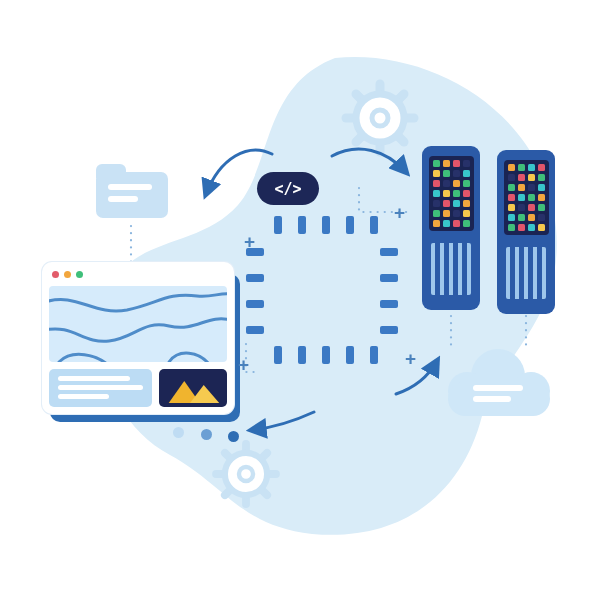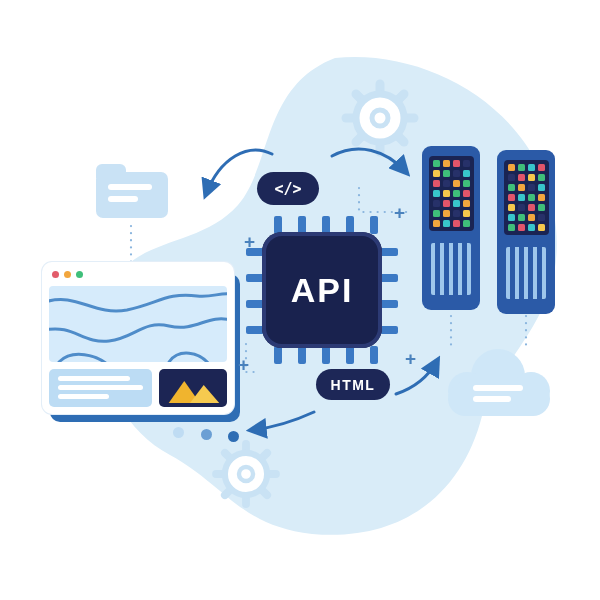--- a/index.html
+++ b/index.html
@@ -185,30 +185,24 @@
     <span class="pin v pb px4"></span>
     <span class="pin v pb px5"></span>
     <span class="pin h pl py1"></span>
     <span class="pin h pl py2"></span>
     <span class="pin h pl py3"></span>
     <span class="pin h pl py4"></span>
     <span class="pin h pr py1"></span>
     <span class="pin h pr py2"></span>
     <span class="pin h pr py3"></span>
     <span class="pin h pr py4"></span>
-    <div class="chip-body">
-      <span class="chip-label">API</span>
-    </div>
   </div>
 
   <div class="pill pill-code">
     <span>&lt;/&gt;</span>
-  </div>
-  <div class="pill pill-html">
-    <span>HTML</span>
   </div>
 
   <div class="server server-1">
     <div class="led-panel">
         <span class="led" style="background: rgb(63, 191, 122);"></span>
         <span class="led" style="background: rgb(242, 166, 62);"></span>
         <span class="led" style="background: rgb(226, 85, 106);"></span>
         <span class="led" style="background: rgb(39, 49, 105);"></span>
         <span class="led" style="background: rgb(245, 200, 76);"></span>
         <span class="led" style="background: rgb(63, 191, 122);"></span>

